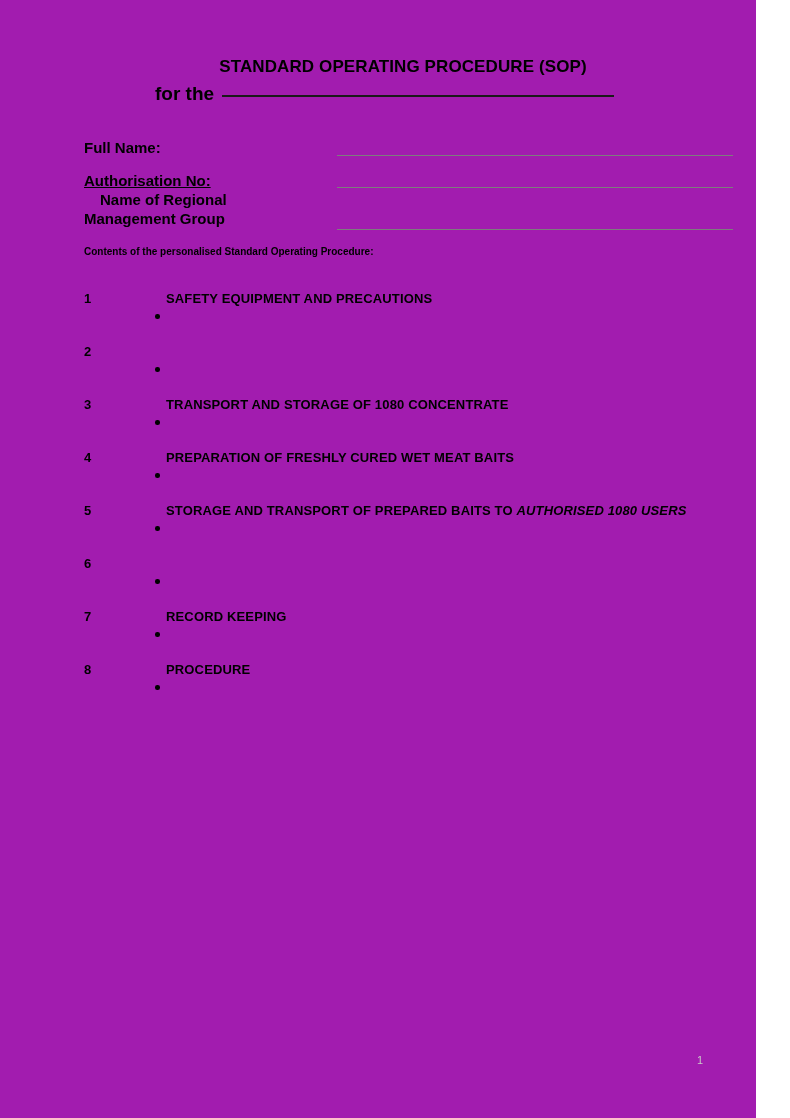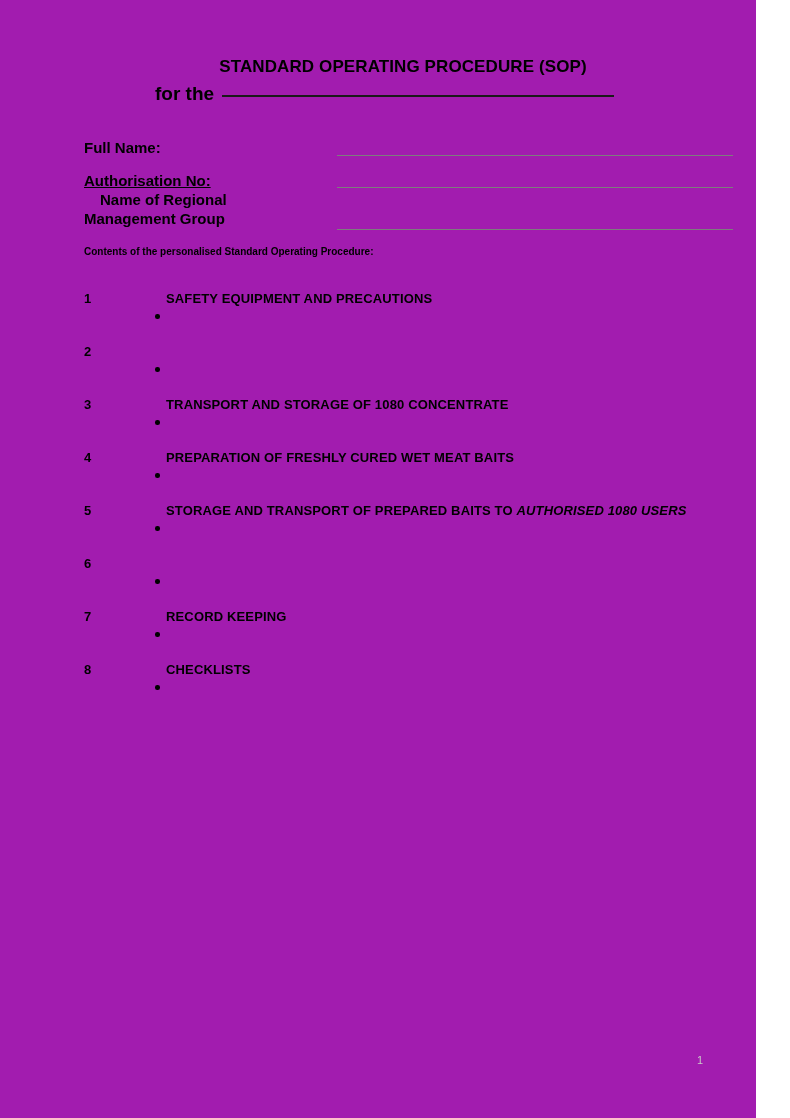--- a/index.html
+++ b/index.html
@@ -218,20 +218,20 @@
         <div class="item-number">6</div>
         <div class="item-bullet" style="top: 17px;"><span class="dot"></span><span></span></div>
       </div>
       <div class="content-item">
         <div class="item-number">7</div>
         <div class="item-title"><span>RECORD KEEPING</span></div>
         <div class="item-bullet" style="top: 17px;"><span class="dot"></span><span></span></div>
       </div>
       <div class="content-item">
         <div class="item-number">8</div>
-        <div class="item-title"><span>CHECKLISTS</span></div>
+        <div class="item-title"><span>PROCEDURE</span></div>
         <div class="item-bullet" style="top: 17px;"><span class="dot"></span><span></span></div>
       </div>
     </div>
 
   <div class="page-number">1</div>
 
 </div>
 
 </body></html>

